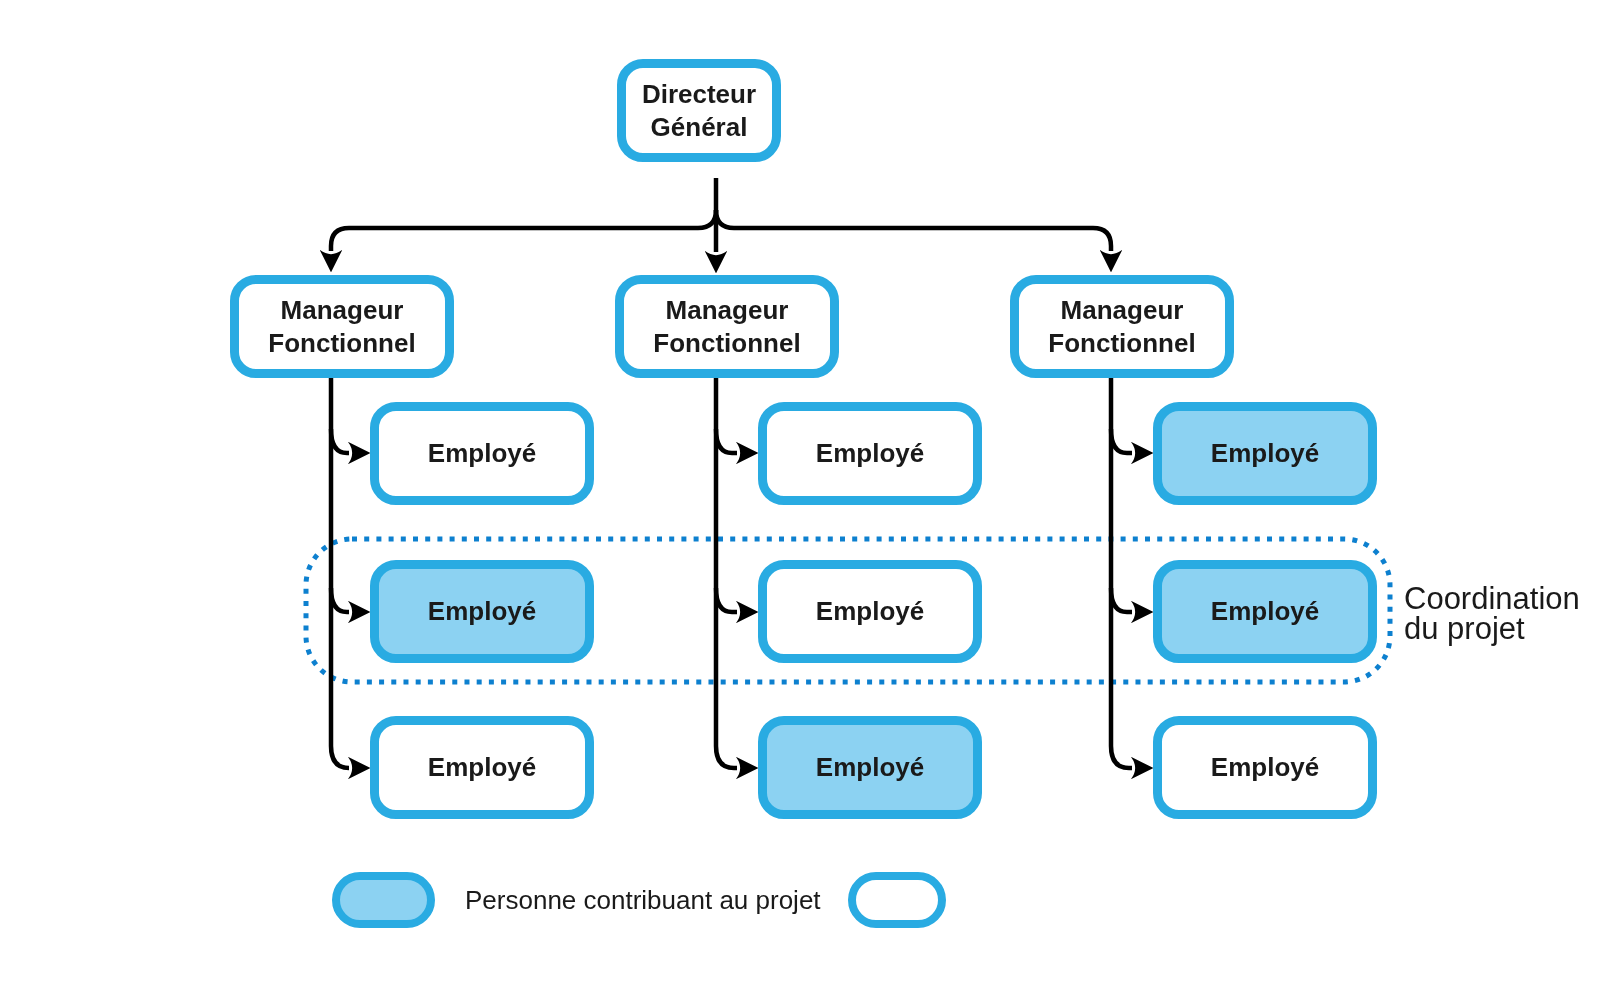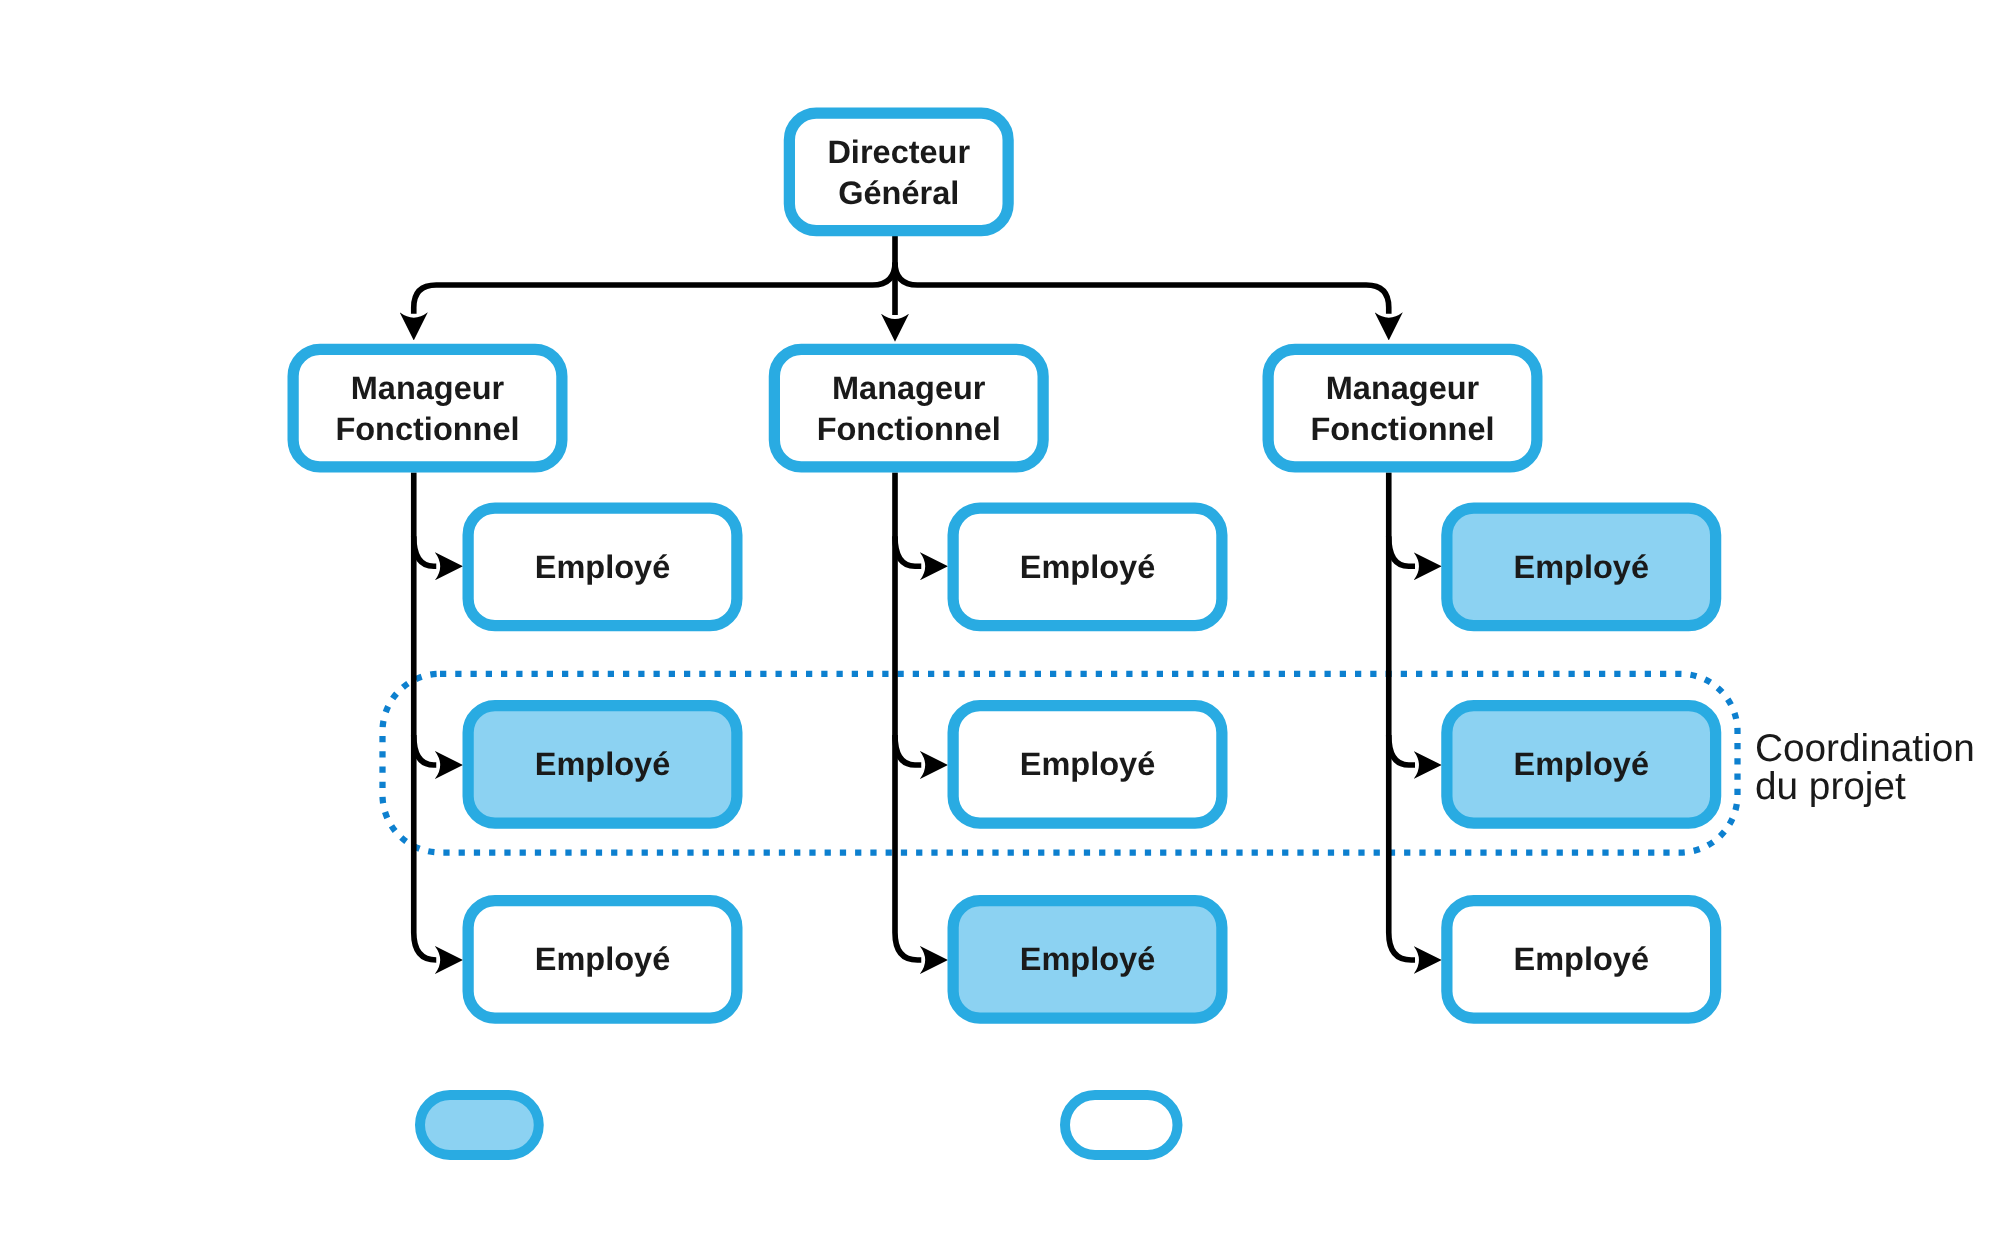--- a/index.html
+++ b/index.html
@@ -23,21 +23,21 @@
     border:9px solid var(--accent);
     border-radius:26px;
     display:flex;align-items:center;justify-content:center;
     text-align:center;
     font-weight:bold;font-size:26px;line-height:1.25;
     color:var(--text);
     padding:0 12px;
   }
   .box.filled{background:var(--fill);}
 
-  .root-box{left:617px;top:86px;width:184px;margin-left:10px;}
+  .root-box{left:617px;top:59px;width:164px;}
   .mgr.c1{left:230px;top:275px;}
   .mgr.c2{left:615px;top:275px;}
   .mgr.c3{left:1010px;top:275px;}
   .emp.c1{left:370px;}
   .emp.c2{left:758px;}
   .emp.c3{left:1153px;}
   .emp.r1{top:402px;}
   .emp.r2{top:560px;}
   .emp.r3{top:716px;}
 
@@ -137,16 +137,17 @@
     <span>Employé</span>
   </div>
   <div class="box emp c3 r3">
     <span>Employé</span>
   </div>
 
   <div class="annotation">Coordination du projet</div>
 
   <div class="legend">
     <div class="pill p1 filled"></div>
+    <div class="legend-label l1">Personne contribuant au projet</div>
     <div class="pill p2"></div>
   </div>
 
 </div>
 
 </body></html>

